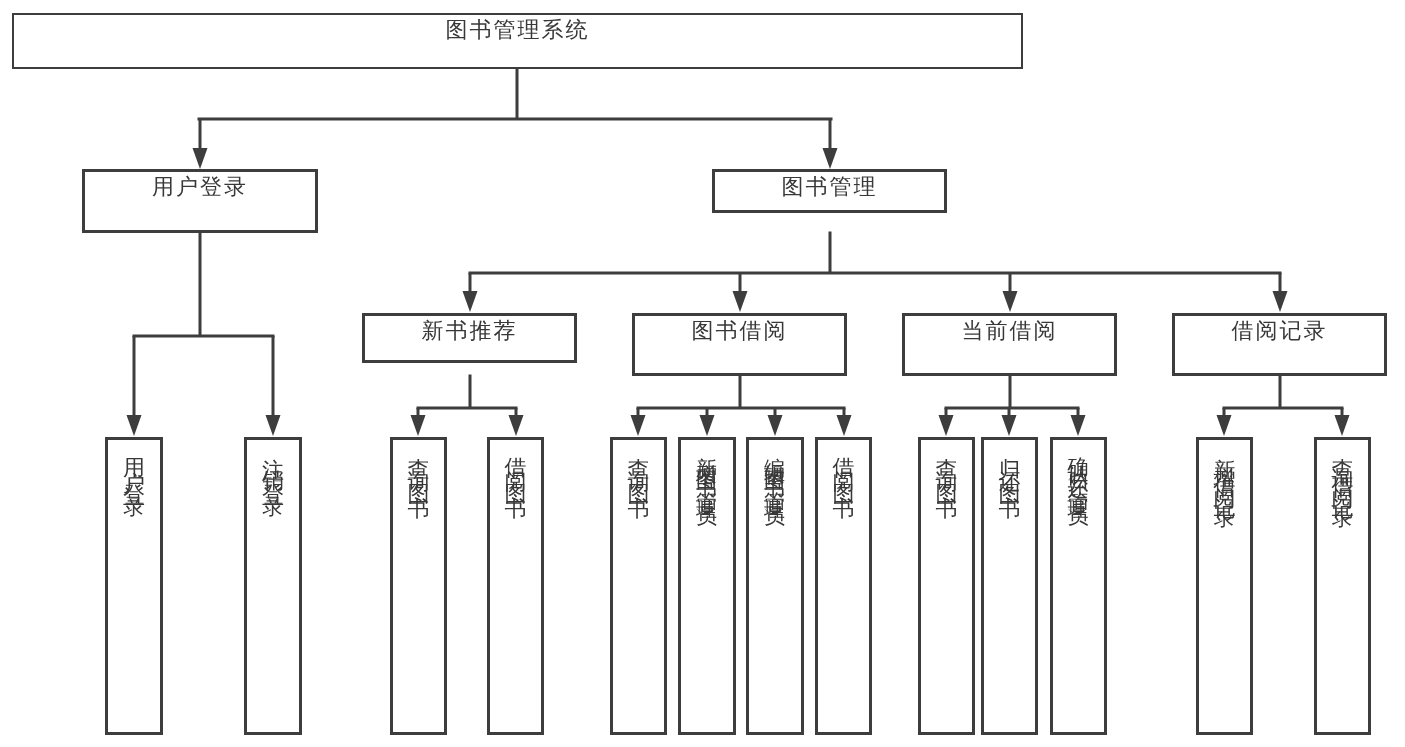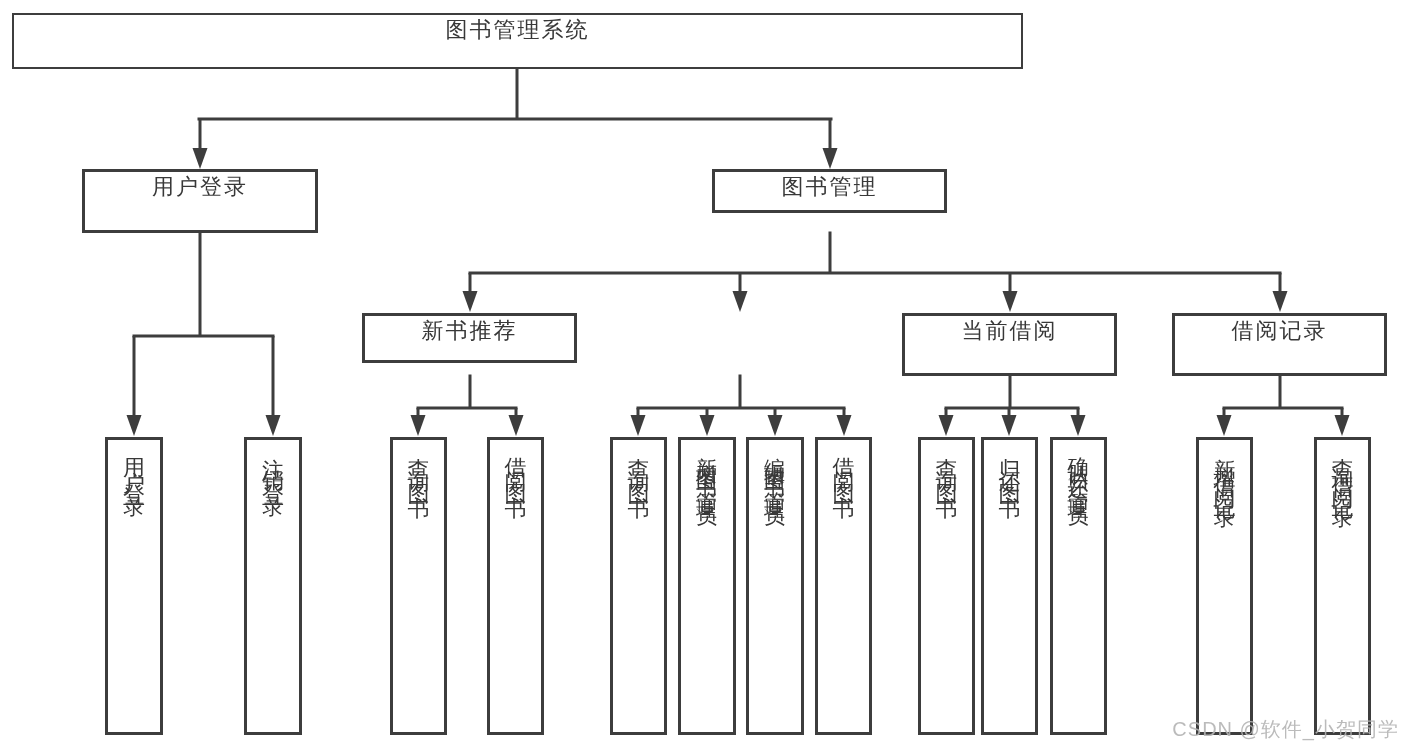--- a/index.html
+++ b/index.html
@@ -146,20 +146,23 @@
   <div class="node h" style="left:82px;top:169px;width:236px;height:64px">
     <span class="lbl">用户登录</span>
   </div>
   <div class="node h" style="left:712px;top:169px;width:235px;height:44px">
     <span class="lbl">图书管理</span>
   </div>
 
   <div class="node h" style="left:362px;top:313px;width:215px;height:50px">
     <span class="lbl">新书推荐</span>
   </div>
+  <div class="node h" style="left:632px;top:313px;width:215px;height:63px">
+    <span class="lbl">图书借阅</span>
+  </div>
   <div class="node h" style="left:902px;top:313px;width:215px;height:63px">
     <span class="lbl">当前借阅</span>
   </div>
   <div class="node h" style="left:1172px;top:313px;width:215px;height:63px">
     <span class="lbl">借阅记录</span>
   </div>
 
   <div class="node v ls4" style="left:105px;top:437px;width:58px;height:298px">
     <span class="lbl">用户登录</span>
   </div>
@@ -197,15 +200,14 @@
     <span class="lbl">确认归还（管理员）</span>
   </div>
 
   <div class="node v ls6" style="left:1196px;top:437px;width:57px;height:298px">
     <span class="lbl">新增借阅记录</span>
   </div>
   <div class="node v ls6" style="left:1314px;top:437px;width:57px;height:298px">
     <span class="lbl">查询借阅记录</span>
   </div>
 
-  <div class="watermark">CSDN @软件_小贺同学</div>
 
 </div>
 
 </body></html>

